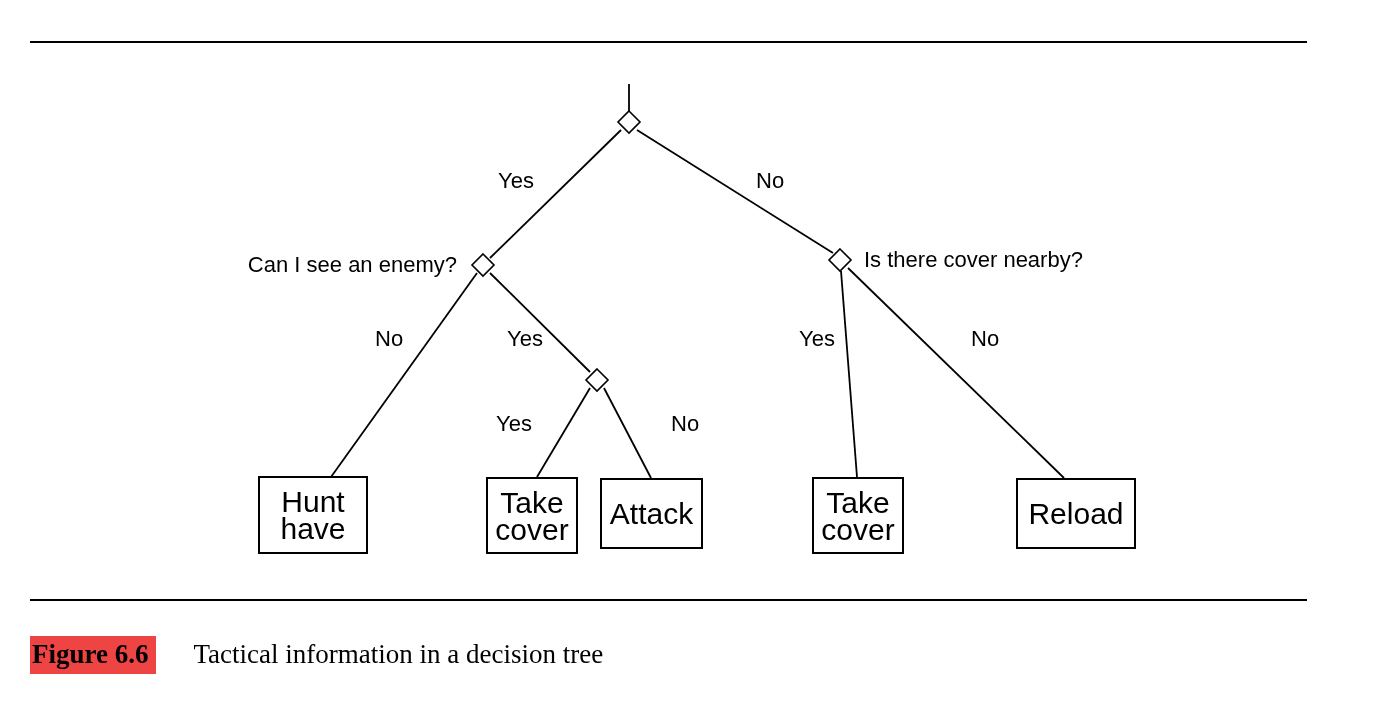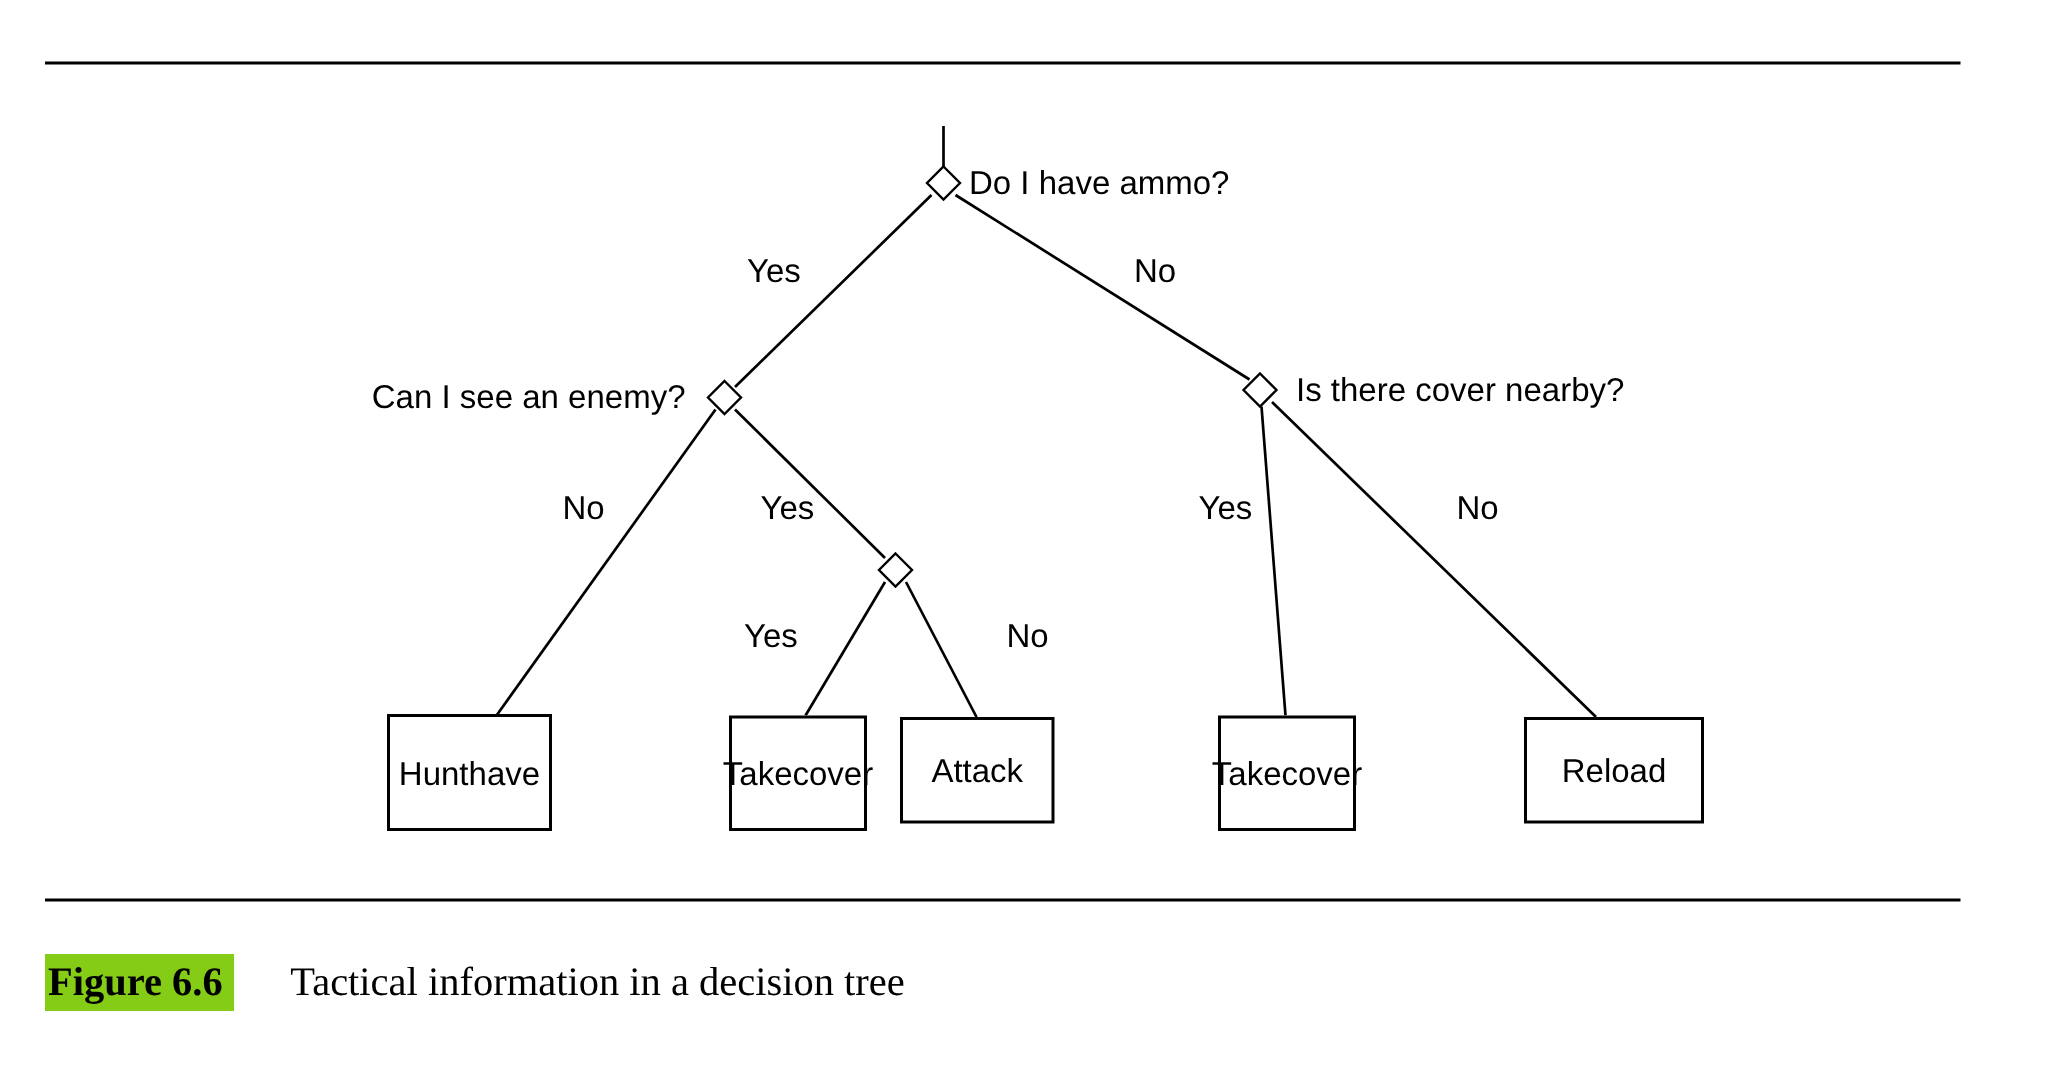--- a/index.html
+++ b/index.html
@@ -55,24 +55,24 @@
   }
   .lbl-multiline span { display: block; }
   .align-right { text-align: right; }
 
   .action-box {
     position: absolute;
     box-sizing: border-box;
     border: 2px solid #000000;
     background: #ffffff;
     display: flex;
-    flex-direction: row;
+    flex-direction: column;
     align-items: center;
     justify-content: center;
-    font-size: 22px;
+    font-size: 30px;
     line-height: 27px;
     text-align: center;
   }
 
   .caption {
     position: absolute;
     left: 30px;
     top: 636px;
     display: flex;
     align-items: baseline;
@@ -105,21 +105,20 @@
     <line x1="604" y1="388" x2="651" y2="478"></line>
     <line x1="841" y1="271" x2="857" y2="477"></line>
     <line x1="848" y1="268" x2="1064" y2="478"></line>
 
     <path class="diamond" d="M629 111 L640 122 L629 133 L618 122 Z"></path>
     <path class="diamond" d="M483 254 L494 265 L483 276 L472 265 Z"></path>
     <path class="diamond" d="M597 369 L608 380 L597 391 L586 380 Z"></path>
     <path class="diamond" d="M840 249 L851 260 L840 271 L829 260 Z"></path>
   </svg>
 
-  <div class="lbl" style="left:646px; top:109px;">Do I have ammo?</div>
 
   <div class="lbl align-right" style="left:185px; top:252px; width:272px;">Can I see an enemy?</div>
 
 
   <div class="lbl" style="left:864px; top:247px;">Is there cover nearby?</div>
 
   <div class="lbl" style="left:498px; top:168px;">Yes</div>
   <div class="lbl" style="left:756px; top:168px;">No</div>
   <div class="lbl" style="left:375px; top:326px;">No</div>
   <div class="lbl" style="left:507px; top:326px;">Yes</div>
@@ -147,17 +146,17 @@
     <span>cover</span>
   </div>
 
   <div class="action-box" style="left:1016px; top:478px; width:120px; height:71px;">
     <span>Reload</span>
   </div>
 
   <div class="rule rule-bottom"></div>
 
   <div class="caption">
-    <span class="fig-label" style="background: #84cc16;">Figure 6.6</span>
+    <span class="fig-label" style="background: #ef4444;">Figure 6.6</span>
     <span class="fig-text">Tactical information in a decision tree</span>
   </div>
 
 </div>
 
 </body></html>

